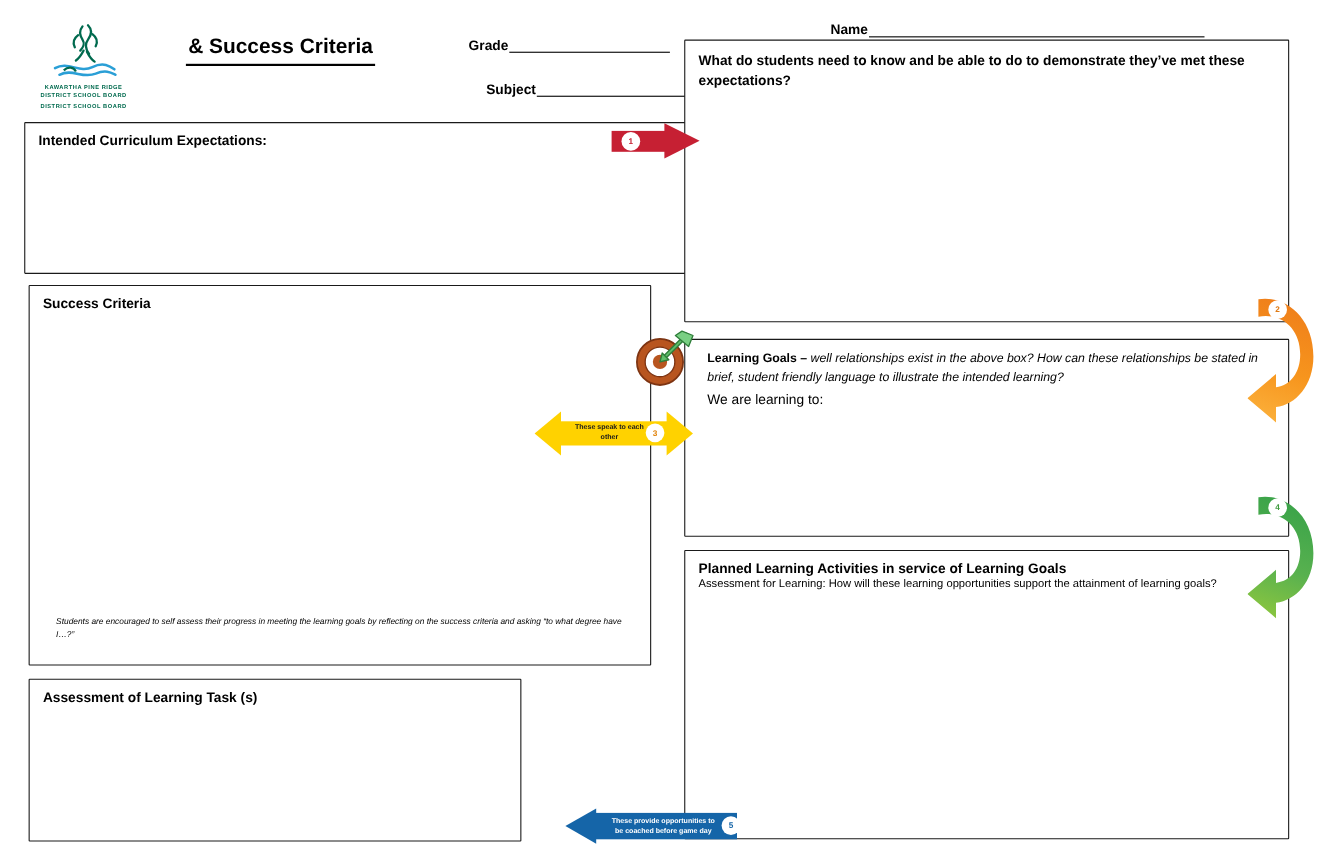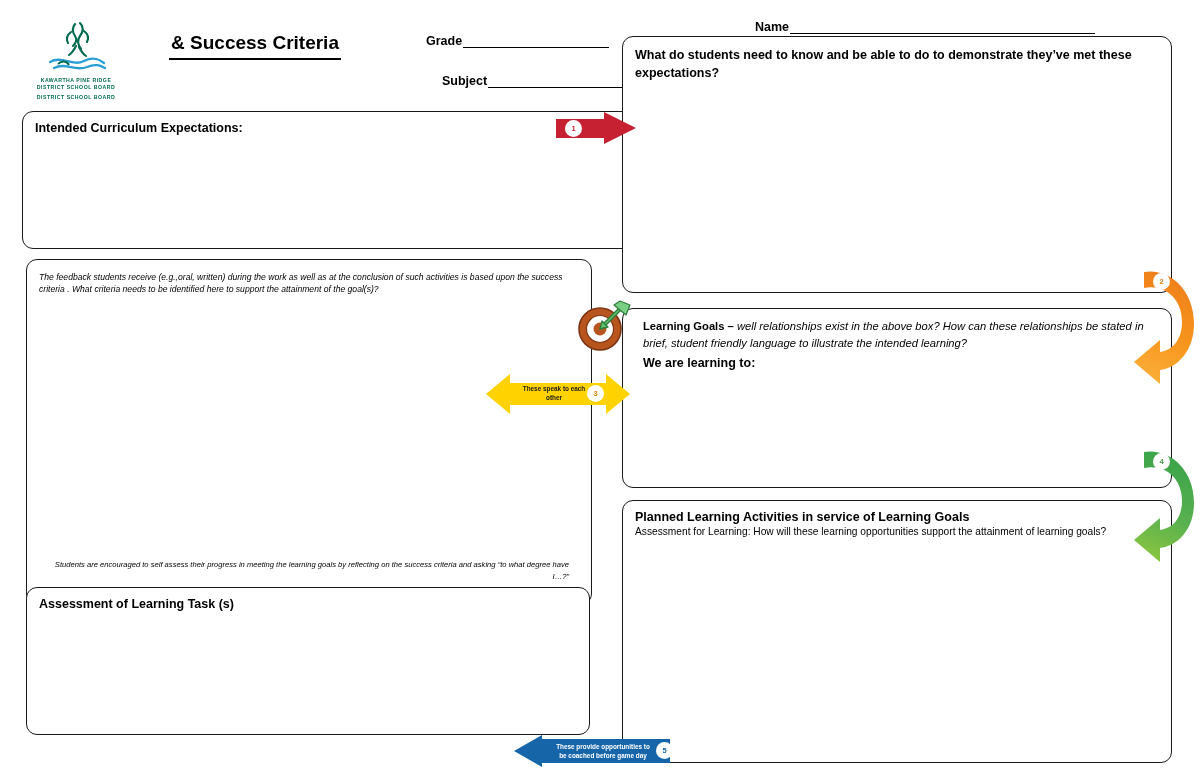--- a/index.html
+++ b/index.html
@@ -27,50 +27,50 @@
   #doc-title span{display:inline-block;border-bottom:2px solid #000;padding:0 2px 1px 2px;}
 
   .field-row{font-size:12.5px;font-weight:bold;display:flex;align-items:flex-end;}
   .field-rule{flex:1;border-bottom:1.6px solid #000;height:11px;margin-left:1px;}
   #grade-field{left:426px;top:34px;width:183px;}
   #subject-field{left:442px;top:74px;width:183px;}
   #name-field{left:755px;top:20px;width:340px;}
 
   
   .box{
-    border:1.6px solid #1a1a1a;border-radius:11px;background:#fff;
+    border:1.6px solid #1a1a1a;border-radius:1px;background:#fff;
     box-sizing:border-box;
   }
   .box-title{font-size:12.5px;font-weight:bold;}
   .box-sub{font-size:8.6px;font-style:italic;line-height:1.45;}
 
   #box-curriculum{left:22px;top:111px;width:614px;height:138px;}
   #box-success{left:26px;top:259px;width:566px;height:346px;}
-  #box-assessment{left:26px;top:587px;width:564px;height:148px;}
+  #box-assessment{left:26px;top:617px;width:448px;height:148px;}
 
   #box-knowdo{left:622px;top:36px;width:550px;height:257px;}
   #box-goals{left:622px;top:308px;width:550px;height:180px;}
   #box-planned{left:622px;top:500px;width:550px;height:263px;}
 
   .pad{padding:9px 12px 0 12px;}
 
   
   #knowdo-cols{display:flex;margin-top:16px;}
   #knowdo-cols > div{flex:1;text-align:center;}
   .col-head{font-size:12.5px;font-weight:bold;}
   .col-note{font-size:8.4px;font-style:italic;margin-top:2px;}
 
   #goals-lead{font-size:11.2px;line-height:1.5;}
   #goals-lead b{font-weight:bold;font-style:normal;}
   #goals-lead i{font-style:italic;}
-  #goals-weare{font-size:12.5px;font-weight:bold;margin-top:4px;}
+  #goals-weare{font-size:12.5px;font-weight:normal;margin-top:4px;}
 
   #success-footnote{
-    position:absolute;left:12px;bottom:22px;width:530px;
-    font-size:7.6px;font-style:italic;line-height:1.5;text-align:right;
+    position:absolute;left:24px;bottom:22px;width:530px;
+    font-size:7.6px;font-style:italic;line-height:1.5;
   }
 
   
   .arrow-num{
     position:absolute;border-radius:50%;background:#ffffff;
     display:flex;align-items:center;justify-content:center;
     font-size:7.5px;font-weight:bold;
   }
   .arrow-label{
     position:absolute;text-align:center;font-size:6.4px;
@@ -169,21 +169,21 @@
 </div>
 
 <div class="abs box" id="box-curriculum">
   <div class="pad">
     <div class="box-title">Intended Curriculum Expectations:</div>
   </div>
 </div>
 
 <div class="abs box" id="box-success">
   <div class="pad">
-    <div class="box-sub" style="margin-top:2px;">The feedback students receive (e.g.,oral, written) during the work as well as at the conclusion of such activities is based upon the success criteria . What criteria needs to be identified here to support the attainment of the goal(s)?</div>
+    <div class="box-title">Success Criteria</div>
   </div>
   <div id="success-footnote">Students are encouraged to self assess their progress in meeting the learning goals by reflecting on the success criteria and asking “to what degree have I…?”</div>
 </div>
 
 <div class="abs box" id="box-assessment">
   <div class="pad">
     <div class="box-title">Assessment of Learning Task (s)</div>
   </div>
 </div>
 

